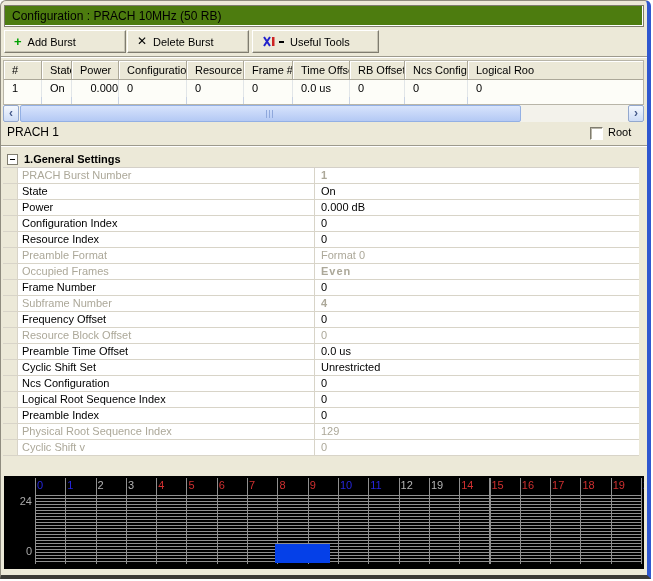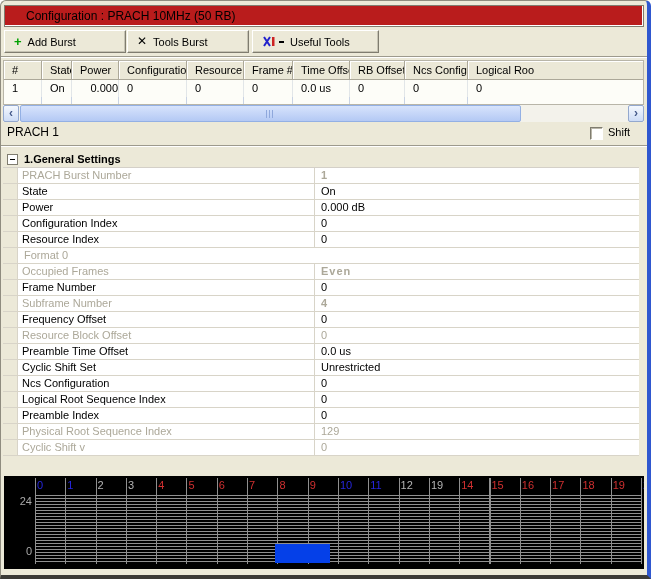--- a/index.html
+++ b/index.html
@@ -4,22 +4,22 @@
 <style>
   html,body{margin:0;padding:0;background:#ffffff;}
   *{box-sizing:border-box;}
   .frame{position:relative;width:653px;height:581px;font-family:"Liberation Sans","DejaVu Sans",sans-serif;font-size:11px;color:#000;}
   .window{position:absolute;left:0;top:0;width:651px;height:579px;background:#ECE9D8;
     border:1px solid #8F8C7F;border-right:4px solid #2F57CF;border-bottom:4px solid #3B3A36;
     border-radius:6px 6px 0 0;}
   .content{position:absolute;left:0;top:0;width:646px;height:574px;overflow:hidden;}
 
   
-  .title-box{position:absolute;left:3px;top:4px;width:640px;height:22px;background:#b91c1c;
-    border:1px solid #7F7C6F;box-shadow:inset -1px -1px 0 #FFFFFF;line-height:20px;padding-left:21px;font-size:12px;}
+  .title-box{position:absolute;left:3px;top:4px;width:640px;height:22px;background:#4d7c0f;
+    border:1px solid #7F7C6F;box-shadow:inset -1px -1px 0 #FFFFFF;line-height:20px;padding-left:7px;font-size:12px;}
 
   
   .tb-btn{position:absolute;top:29px;height:23px;background:#ECE9D8;cursor:default;
     border-top:1px solid #FFFFFF;border-left:1px solid #FFFFFF;border-right:1px solid #7F7C6F;border-bottom:1px solid #7F7C6F;
     box-shadow:inset -1px -1px 0 #C6C3B3;display:flex;align-items:center;padding-left:9px;gap:6px;}
   .tb-plus{color:#00A000;font-weight:bold;font-size:13px;line-height:11px;}
   .tb-x{color:#000;font-weight:bold;font-size:12px;line-height:11px;}
   .tb-dash{width:5px;height:2px;background:#000;margin-left:-2px;}
   .groove{position:absolute;left:0;width:646px;height:2px;border-top:1px solid #9D9A8D;border-bottom:1px solid #FFFFFF;}
 
@@ -81,21 +81,21 @@
     <div class="content">
 
       <div class="title-box">Configuration : PRACH 10MHz (50 RB)</div>
 
       <div class="tb-btn" style="left:3px;width:122px;">
         <span class="tb-plus">+</span>
         <span>Add Burst</span>
       </div>
       <div class="tb-btn" style="left:126px;width:122px;">
         <span class="tb-x">✕</span>
-        <span>Tools Burst</span>
+        <span>Delete Burst</span>
       </div>
       <div class="tb-btn" style="left:251px;width:127px;">
         <svg width="13" height="13">
           <path d="M2 2 L8 11 M8 2 L2 11" stroke="#2222CC" stroke-width="2" fill="none"></path>
           <rect x="10" y="2" width="2.5" height="9" fill="#CC2222"></rect>
         </svg>
         <span class="tb-dash"></span>
         <span>Useful Tools</span>
       </div>
       <div class="groove" style="top:55px;"></div>
@@ -142,21 +142,21 @@
       <div class="hscroll">
         <div class="sb-btn" style="left:0;">‹</div>
         <div class="sb-thumb">
           <div class="sb-grip"></div>
         </div>
         <div class="sb-btn" style="right:0;">›</div>
       </div>
 
       <div class="prach-label">PRACH 1</div>
       <div class="hint-box"></div>
-      <div class="hint-label">Shift</div>
+      <div class="hint-label">Root</div>
       <div class="groove" style="top:144px;"></div>
 
       <div class="settings">
         <div class="set-head">
           <span class="expander">
               <span class="minus"></span>
             </span>
           <span class="set-title">1.General Settings</span>
         </div>
         <div id="settings-rows">
@@ -180,20 +180,21 @@
               <span class="prop-label">Configuration Index</span>
               <span class="prop-value">0</span>
             </div>
             <div class="prop-row">
               <span class="prop-gutter"></span>
               <span class="prop-label">Resource Index</span>
               <span class="prop-value">0</span>
             </div>
             <div class="prop-row disabled">
               <span class="prop-gutter"></span>
+              <span class="prop-label">Preamble Format</span>
               <span class="prop-value">Format 0</span>
             </div>
             <div class="prop-row disabled">
               <span class="prop-gutter"></span>
               <span class="prop-label">Occupied Frames</span>
               <span class="prop-value boldval">Even</span>
             </div>
             <div class="prop-row">
               <span class="prop-gutter"></span>
               <span class="prop-label">Frame Number</span>

